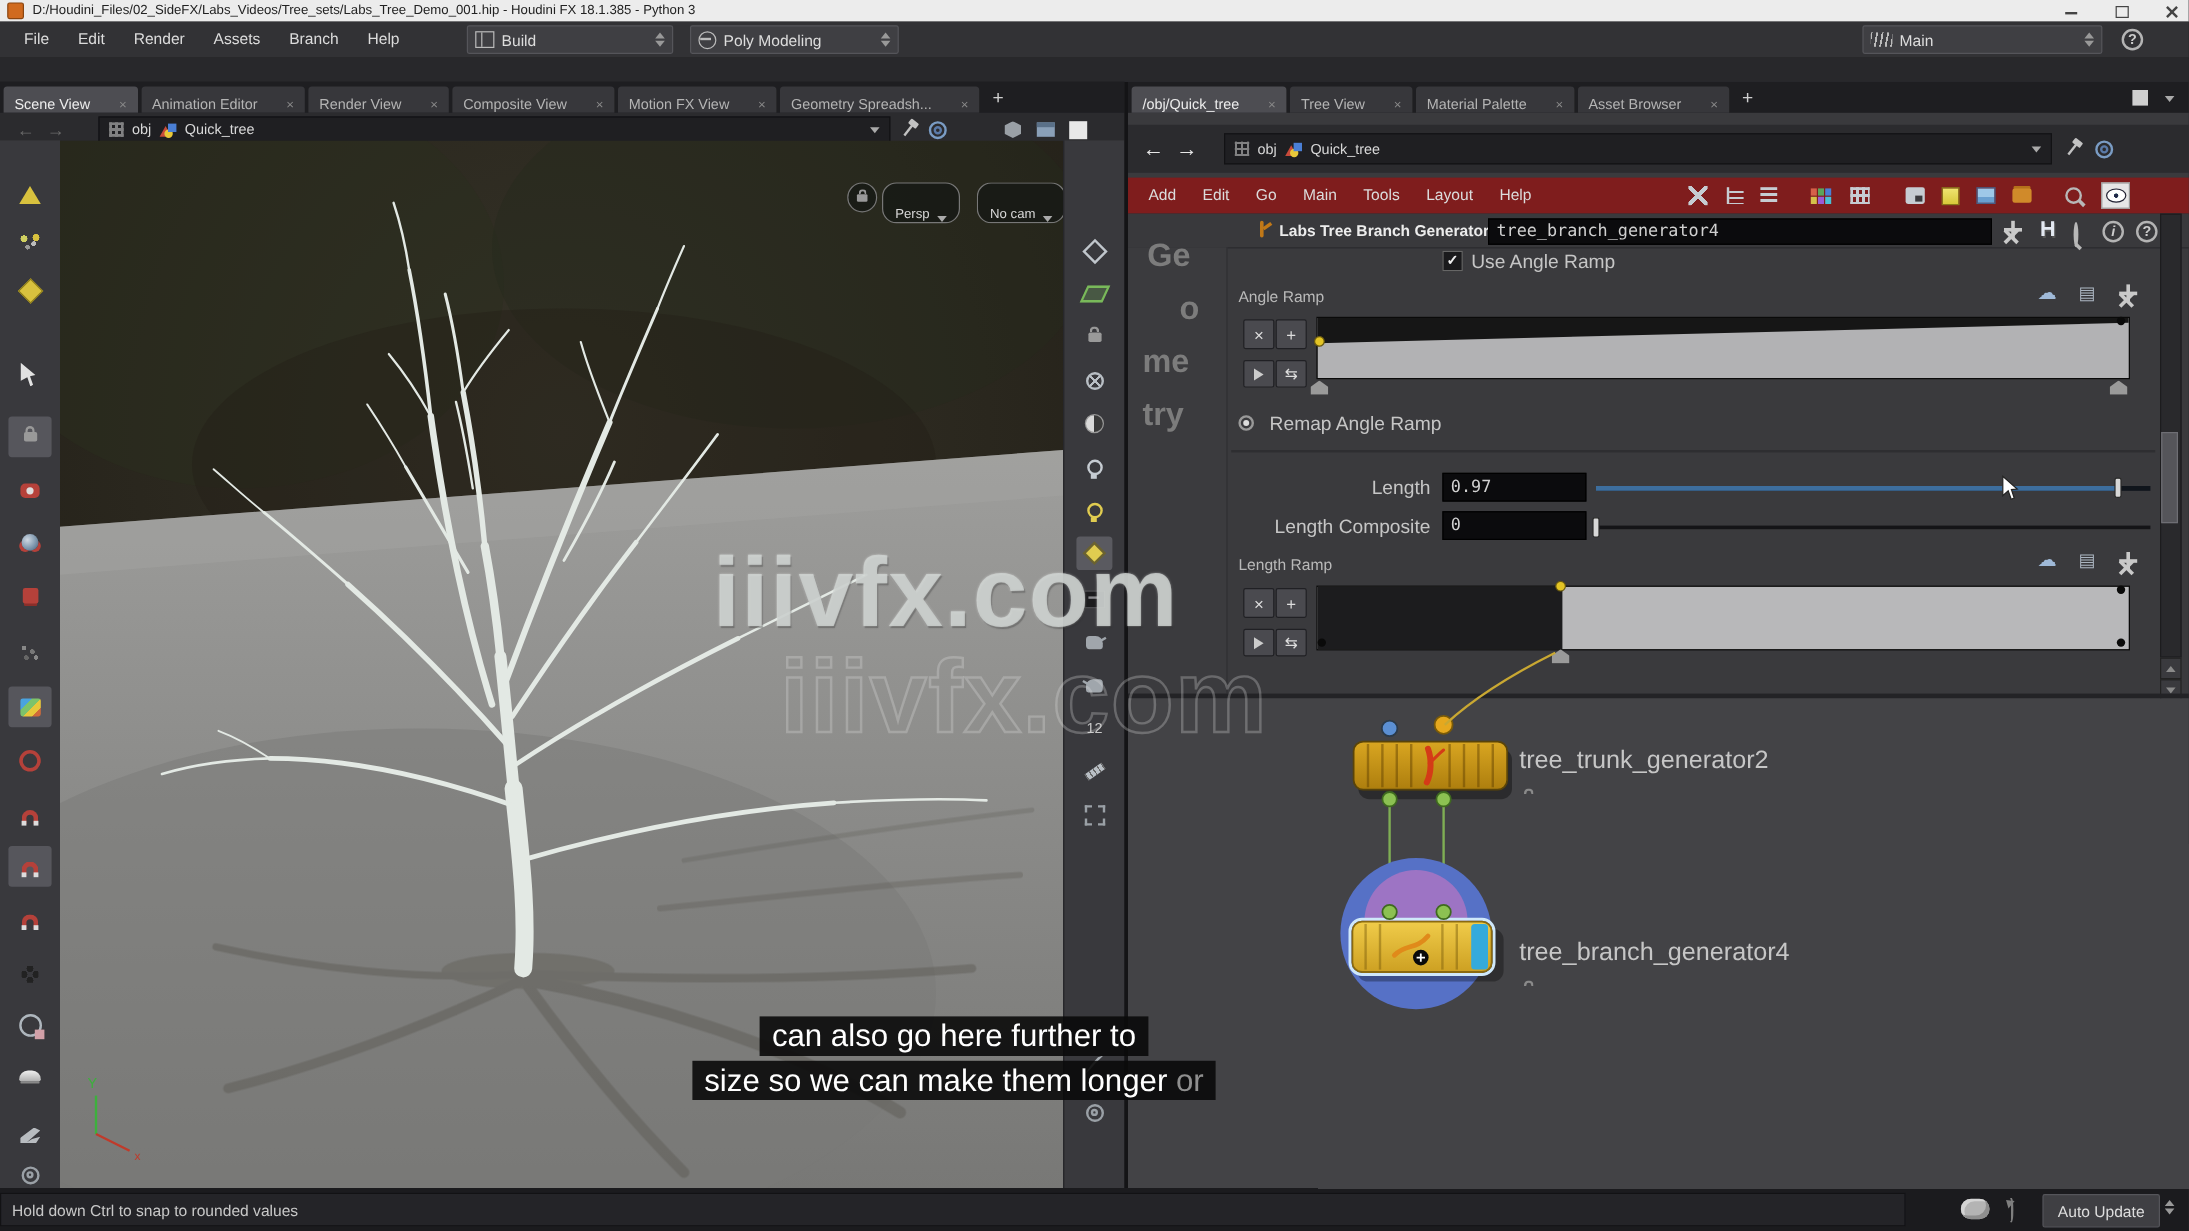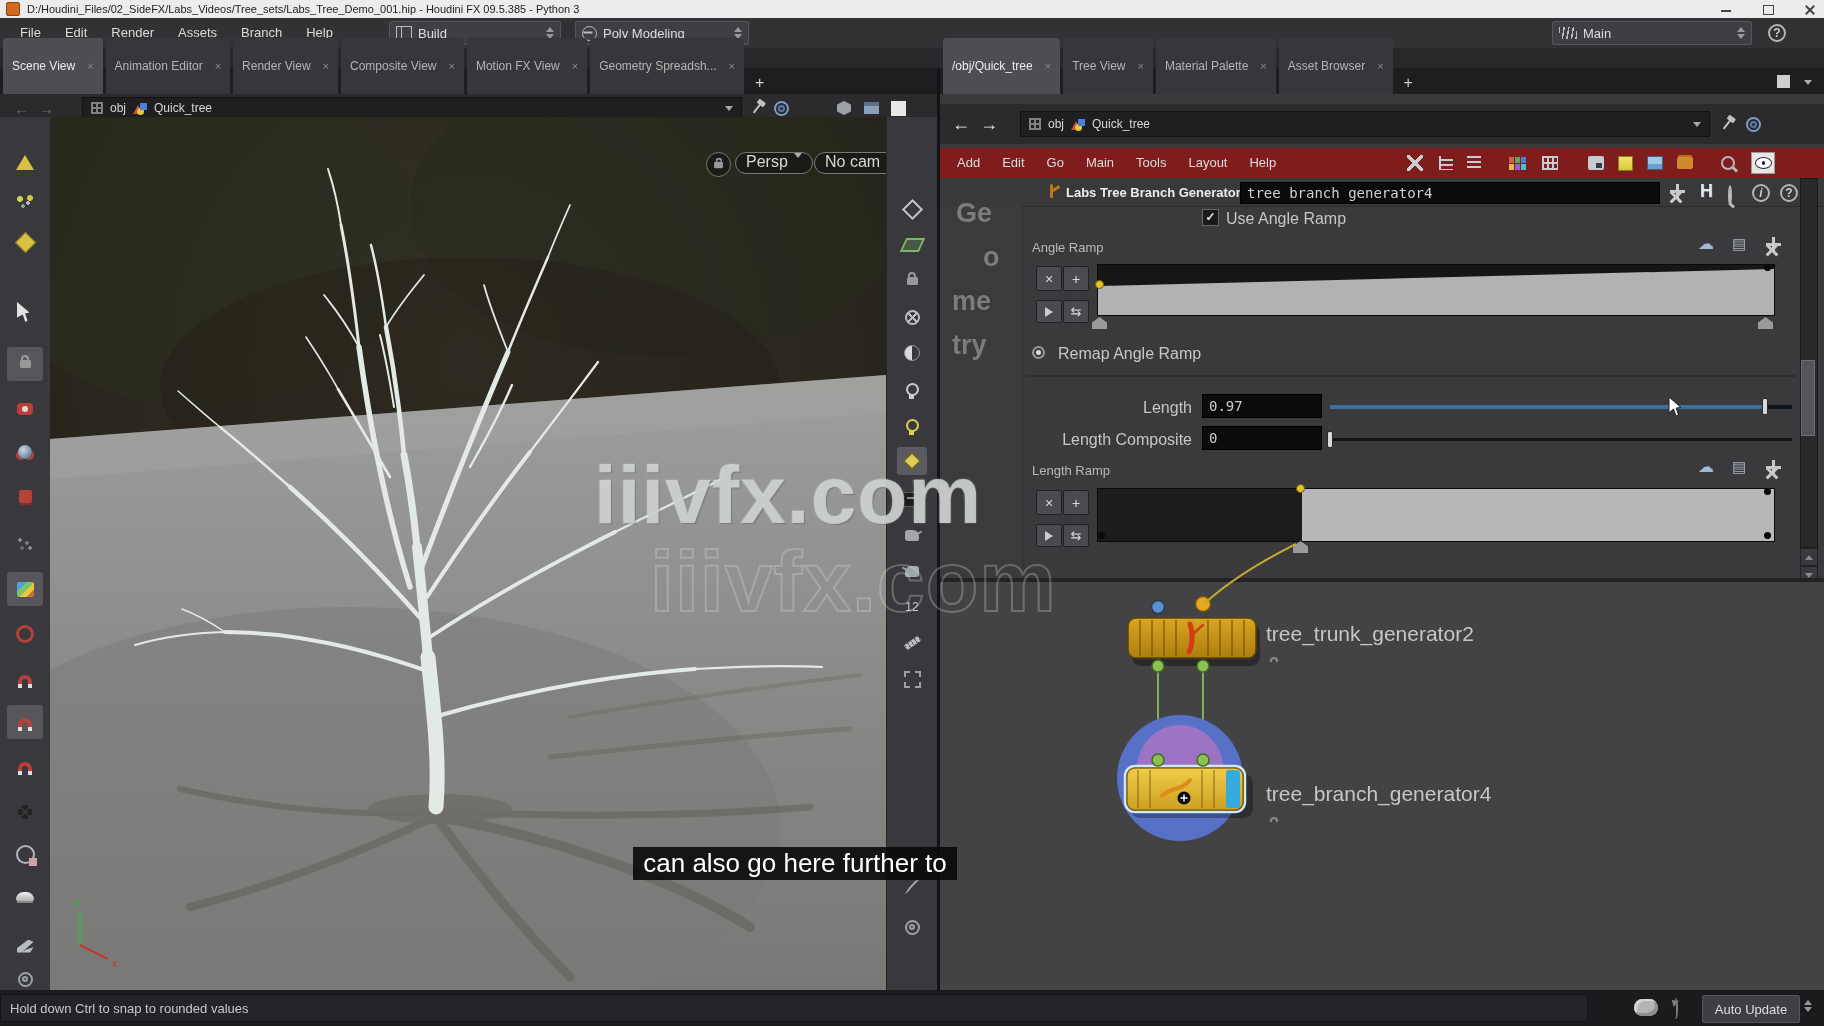--- a/index.html
+++ b/index.html
@@ -26,21 +26,21 @@
   .cd{width:0;height:0;border-left:4px solid transparent;border-right:4px solid transparent;border-top:5px solid #999}
   .caret{width:0;height:0;border-left:4px solid transparent;border-right:4px solid transparent;border-top:5px solid #aaa}
   .ic-build{width:14px;height:12px;border:1.5px solid #bbb;position:relative}
   .ic-build::after{content:"";position:absolute;left:4px;top:0;width:1.5px;height:100%;background:#bbb}
   .ic-poly{width:13px;height:13px;border:1.5px solid #bbb;border-radius:50%;position:relative}
   .ic-poly::after{content:"";position:absolute;left:4.5px;top:1px;width:2px;height:9px;background:#bbb;box-shadow:0 0 0 0;transform:rotate(90deg)}
   .ic-waves{width:18px;height:12px;background:repeating-linear-gradient(100deg,#bbb 0 1.5px,transparent 1.5px 4.5px)}
   .circ{width:18px;height:18px;border:2px solid #b4b4b4;border-radius:50%;color:#ccc;font-size:12px;display:flex;align-items:center;justify-content:center;box-sizing:border-box;font-weight:bold}
   
   .tabrow{height:26px;background:#1e1e21;display:flex;align-items:flex-end;gap:3px;padding-left:3px;box-sizing:border-box}
-  .tab{height:22px;background:#37373b;color:#b4b4b4;font-size:12px;display:flex;align-items:center;gap:12px;padding:17px 9px;border-radius:3px 3px 0 0}
+  .tab{height:22px;background:#37373b;color:#b4b4b4;font-size:12px;display:flex;align-items:flex-end;gap:24px;padding:0 9px;border-radius:3px 3px 0 0}
   .tab.active{background:#4d4d52;color:#ededed}
   .tclose{color:#8a8a8a;font-size:11px}
   .tadd{color:#cfcfcf;font-size:16px;padding:0 8px;line-height:22px}
   .pathbar{background:#2b2b2e;display:flex;align-items:center}
   .pfieldbox{background:#1f1f22;border:1px solid #121214;height:22px;display:flex;align-items:center;color:#d8d8d8;font-size:12px;gap:7px;padding:0 8px;box-sizing:border-box}
   .navarr{font-size:15px;font-weight:bold}
   .g-subnet{width:12px;height:12px;background:repeating-linear-gradient(90deg,#9a9a9a 0 2px,transparent 2px 5px),repeating-linear-gradient(#9a9a9a 0 2px,transparent 2px 5px);opacity:.8}
   .g-geo{width:14px;height:13px;position:relative}
   .g-geo::before{content:"";position:absolute;left:0;top:3px;width:0;height:0;border-left:5px solid transparent;border-right:5px solid transparent;border-bottom:9px solid #c84a3a}
   .g-geo::after{content:"";position:absolute;right:0;top:1px;width:7px;height:7px;background:#4a7fd5}
@@ -94,21 +94,21 @@
   .sv-ydiamond{width:10px;height:10px;background:#e0cc50;transform:rotate(45deg);box-shadow:0 0 0 2px #6a6230}
   .sv-darkbox{width:16px;height:13px;background:#1c1c1e;border:1px solid #5a5a5e;position:relative}
   .sv-darkbox::after{content:"";position:absolute;left:3px;top:4px;width:9px;height:2px;background:#8a8a8e}
   .sv-hand{width:14px;height:11px;background:#a0a6ac;border-radius:3px 6px 2px 3px;position:relative}
   .sv-hand::after{content:"";position:absolute;right:-3px;top:2px;width:6px;height:2px;background:#a0a6ac;transform:rotate(-30deg)}
   .sv-ruler{width:17px;height:6px;background:#b8bec4;transform:rotate(-35deg);background-image:repeating-linear-gradient(90deg,#666 0 1px,transparent 1px 4px)}
   .sv-dashed{width:13px;height:13px;border:2px dashed #9aa0a6}
   .sv-brush{width:15px;height:15px;background:#a8aeb4;clip-path:polygon(0 100%,30% 55%,70% 10%,100% 0,55% 45%,25% 80%)}
   .frame-num{color:#c8c8c8;font-size:12px}
   
-  .pill{position:absolute;height:22px;background:rgba(22,24,20,.78);border:1px solid #777;border-radius:12px;color:#d8d8d8;font-size:16px;display:flex;align-items:flex-start;gap:6px;padding:0 10px;box-sizing:border-box}
+  .pill{position:absolute;height:34px;background:rgba(22,24,20,.78);border:1px solid #777;border-radius:12px;color:#d8d8d8;font-size:11px;display:flex;align-items:flex-end;gap:6px;padding:0 10px;box-sizing:border-box}
   .lockpill{position:absolute;width:23px;height:23px;background:rgba(22,24,20,.78);border:1px solid #777;border-radius:50%;display:flex;align-items:center;justify-content:center}
   
   .rmenu{left:940px;top:148px;width:884px;height:30px;background:#7f1d1d;display:flex;align-items:center;border-bottom:1px solid #28282b}
   .rmenu .menu-item{line-height:30px;padding:0 11px}
   .x-tools{width:16px;height:16px;background:linear-gradient(45deg,transparent 42%,#c6ccd2 42% 58%,transparent 58%),linear-gradient(-45deg,transparent 42%,#c6ccd2 42% 58%,transparent 58%)}
   .x-tree{width:12px;height:14px;border-left:2px solid #c6ccd2;background:repeating-linear-gradient(transparent 0 3px,#c6ccd2 3px 5px)}
   .x-list{width:14px;height:14px;background:repeating-linear-gradient(#c6ccd2 0 2px,transparent 2px 5px)}
   .x-colorgrid{width:17px;height:13px;background:linear-gradient(#d5604a 0 0) 0 0/5px 6px,linear-gradient(#5aa65a 0 0) 6px 0/5px 6px,linear-gradient(#4a7fd5 0 0) 12px 0/5px 6px,linear-gradient(#d5c04a 0 0) 0 7px/5px 6px,linear-gradient(#9a5ad5 0 0) 6px 7px/5px 6px,linear-gradient(#4ac0d5 0 0) 12px 7px/5px 6px;background-repeat:no-repeat}
   .x-grid{width:16px;height:14px;background:repeating-linear-gradient(90deg,#c6ccd2 0 2px,transparent 2px 5px),repeating-linear-gradient(#c6ccd2 0 2px,transparent 2px 6px)}
   .x-badge{width:16px;height:14px;background:#c6ccd2;border-radius:2px;position:relative}
@@ -164,21 +164,21 @@
   .aub{position:absolute;background:#3f3f43;border:1px solid #55555a;border-radius:2px;color:#dedede;font-size:13px;display:flex;align-items:center;justify-content:center}
 </style>
 </head>
 <body>
 
 
 
 
 <div class="abs titlebar">
   <span class="app-ic"></span>
-  <span class="title-txt">D:/Houdini_Files/02_SideFX/Labs_Videos/Tree_sets/Labs_Tree_Demo_001.hip - Houdini FX 09.5.385 - Python 3</span>
+  <span class="title-txt">D:/Houdini_Files/02_SideFX/Labs_Videos/Tree_sets/Labs_Tree_Demo_001.hip - Houdini FX 18.1.385 - Python 3</span>
   <div class="win-controls">
     <span class="wc wc-min"></span>
     <span class="wc wc-max"></span>
     <span class="wc wc-close"></span>
   </div>
 </div>
 
 
 <div class="abs menubar">
   <span class="menu-item" style="margin-left:8px">File</span>
@@ -700,16 +700,17 @@
       <span class="cu"></span>
       <span class="cd"></span>
     </span>
 </div>
 
 
 <div class="watermark" style="left:594px;top:448px;font-size:82px">iiivfx.com</div>
 <div class="watermark2" style="left:650px;top:532px;font-size:86px">iiivfx.com</div>
 <div class="subtitles">
   <div><span class="subline">can also go here further to</span></div>
+  <div style="margin-top:4px"><span class="subline"><span>size so we can make them longer</span> <span class="dim">or</span></span></div>
 </div>
 
 
 
 
 </body></html>

